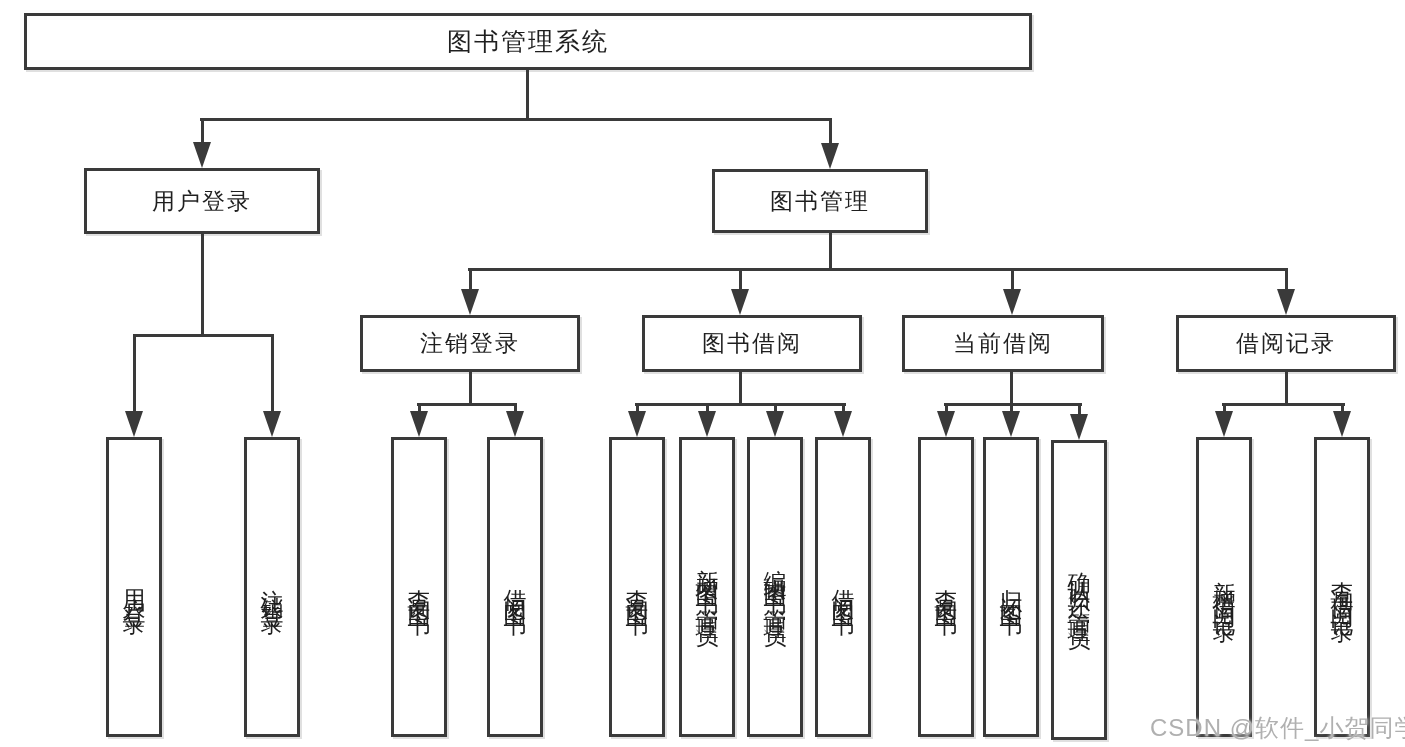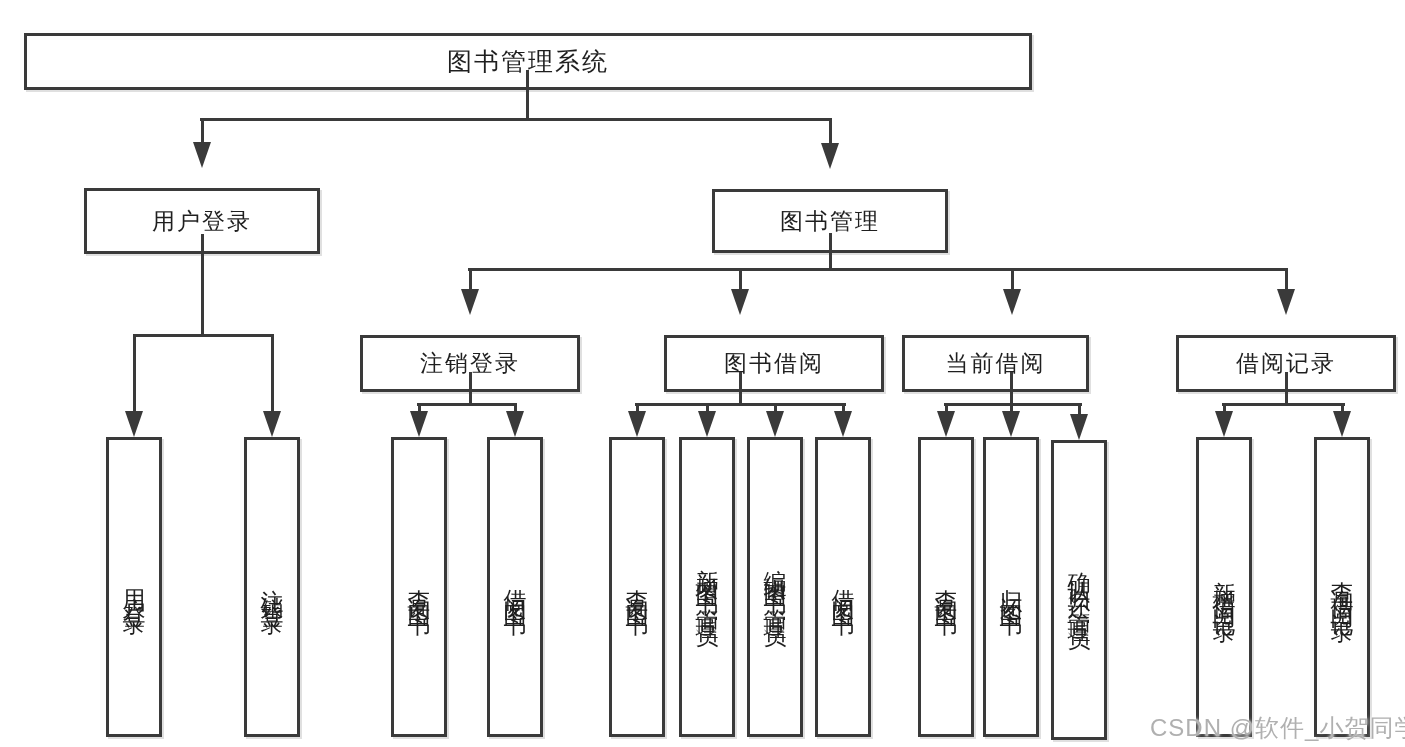--- a/index.html
+++ b/index.html
@@ -24,21 +24,20 @@
     box-sizing:border-box;
     display:flex;
     align-items:center;
     justify-content:center;
     box-shadow:2px 2px 0 rgba(0,0,0,0.12);
   }
   .box.h{
     font-size:23px;
     letter-spacing:2px;
     white-space:nowrap;
-    margin-top:20px;
   }
   .box.root{font-size:25px;}
   .box.v{
     writing-mode:vertical-rl;
     text-orientation:mixed;
     font-size:23px;
     letter-spacing:8px;
     line-height:1;
   }
   .vline,.hline{
@@ -74,43 +73,43 @@
 
   <div class="vline" style="left:526px;top:70px;height:50px"></div>
 
   <div class="hline" style="left:200px;top:118px;width:632px"></div>
   <div class="vline" style="left:201px;top:118px;height:30px"></div>
   <div class="arrow" style="left:193px;top:142px"></div>
   <div class="vline" style="left:829px;top:118px;height:30px"></div>
   <div class="arrow" style="left:821px;top:143px"></div>
 
   <div class="box h" style="left:84px;top:168px;width:236px;height:66px">用户登录</div>
-  <div class="box h" style="left:712px;top:169px;width:236px;height:64px">图书管理</div>
+  <div class="box h" style="left:712px;top:169px;width:216px;height:64px">图书管理</div>
 
   <div class="vline" style="left:201px;top:234px;height:100px"></div>
   <div class="hline" style="left:133px;top:334px;width:141px"></div>
   <div class="vline" style="left:133px;top:334px;height:80px"></div>
   <div class="vline" style="left:271px;top:334px;height:80px"></div>
   <div class="arrow" style="left:125px;top:411px"></div>
   <div class="arrow" style="left:263px;top:411px"></div>
 
   <div class="vline" style="left:829px;top:233px;height:38px"></div>
   <div class="hline" style="left:468px;top:268px;width:820px"></div>
   <div class="vline" style="left:469px;top:268px;height:25px"></div>
   <div class="vline" style="left:739px;top:268px;height:25px"></div>
   <div class="vline" style="left:1011px;top:268px;height:25px"></div>
   <div class="vline" style="left:1285px;top:268px;height:25px"></div>
   <div class="arrow" style="left:461px;top:289px"></div>
   <div class="arrow" style="left:731px;top:289px"></div>
   <div class="arrow" style="left:1003px;top:289px"></div>
   <div class="arrow" style="left:1277px;top:289px"></div>
 
   <div class="box h" style="left:360px;top:315px;width:220px;height:57px">注销登录</div>
-  <div class="box h" style="left:664px;top:315px;width:220px;height:57px">图书借阅</div>
-  <div class="box h" style="left:902px;top:315px;width:187px;height:57px">当前借阅</div>
+  <div class="box h" style="left:642px;top:315px;width:220px;height:57px">图书借阅</div>
+  <div class="box h" style="left:902px;top:315px;width:202px;height:57px">当前借阅</div>
   <div class="box h" style="left:1176px;top:315px;width:220px;height:57px">借阅记录</div>
 
   <div class="vline" style="left:469px;top:372px;height:34px"></div>
   <div class="hline" style="left:417px;top:403px;width:100px"></div>
   <div class="vline" style="left:418px;top:403px;height:14px"></div>
   <div class="vline" style="left:514px;top:403px;height:14px"></div>
   <div class="arrow" style="left:410px;top:411px"></div>
   <div class="arrow" style="left:506px;top:411px"></div>
 
   <div class="vline" style="left:739px;top:372px;height:34px"></div>

